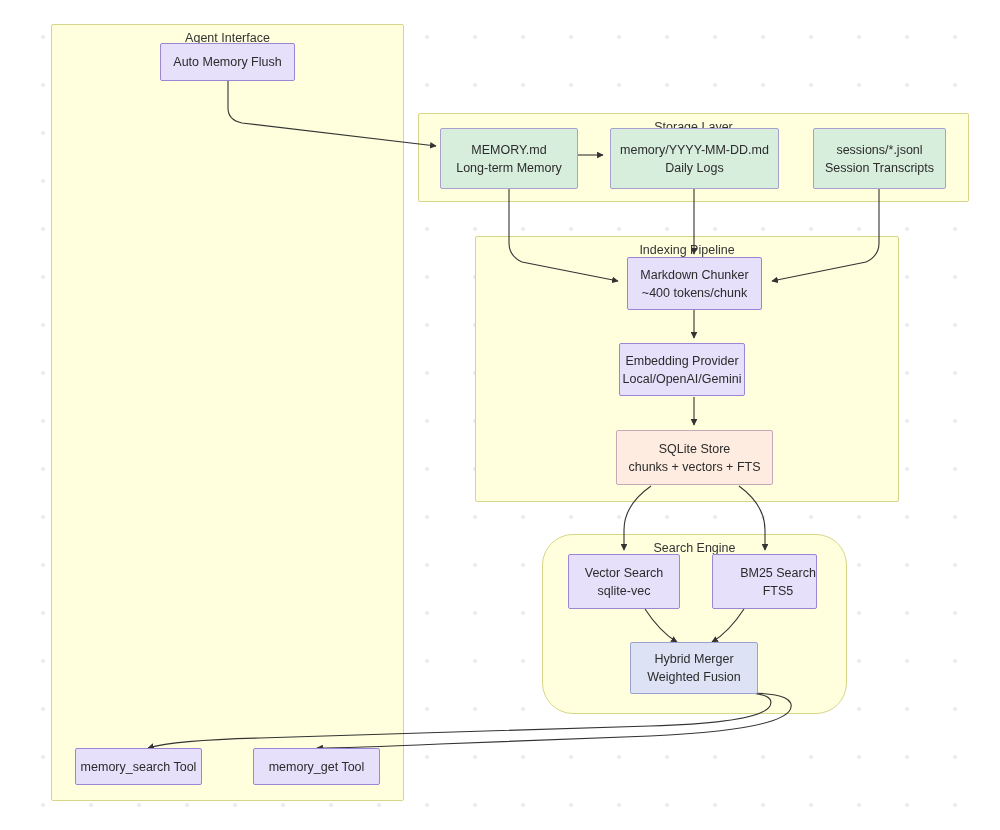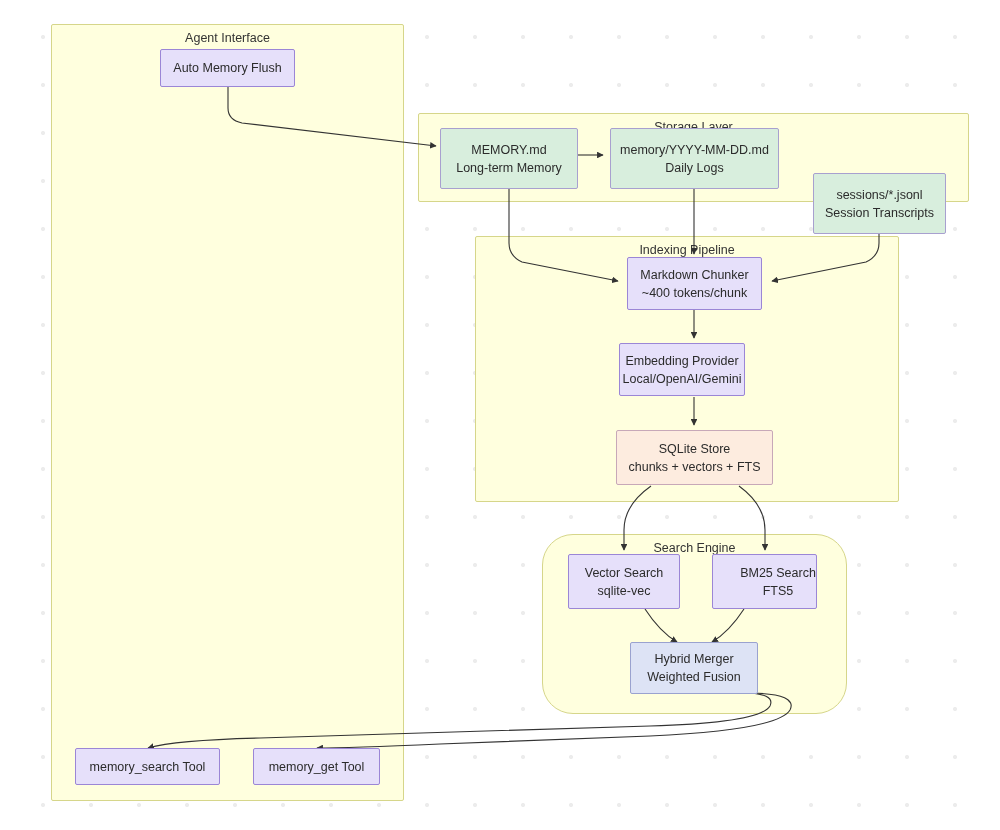--- a/index.html
+++ b/index.html
@@ -118,35 +118,35 @@
       <path d="M 645,609 Q 660,632 677,642"></path>
 
       <path d="M 744,609 Q 729,632 712,642"></path>
 
       <path d="M 694,693 L 742,693 Q 776,693 770,706 Q 760,723 650,726 L 260,738 Q 176,740 148,748"></path>
 
       <path d="M 694,693 L 752,693 Q 798,694 790,710 Q 778,730 650,736 L 440,744 Q 348,748 317,748"></path>
     </g>
   </svg>
 
-  <div class="node fill-lav" style="left:160px; top:43px; width:135px; height:38px;margin-top:6px;">
+  <div class="node fill-lav" style="left:160px; top:43px; width:135px; height:38px;">
     <span class="ln">Auto Memory Flush</span>
   </div>
 
   <div class="node fill-green" style="left:440px; top:128px; width:138px; height:61px;">
     <span class="ln">MEMORY.md</span>
     <span class="ln">Long-term Memory</span>
   </div>
 
   <div class="node fill-green" style="left:610px; top:128px; width:169px; height:61px;">
     <span class="ln">memory/YYYY-MM-DD.md</span>
     <span class="ln">Daily Logs</span>
   </div>
 
-  <div class="node fill-green" style="left:813px; top:128px; width:133px; height:61px;margin-top:45px;">
+  <div class="node fill-green" style="left:813px; top:128px; width:133px; height:61px;">
     <span class="ln">sessions/*.jsonl</span>
     <span class="ln">Session Transcripts</span>
   </div>
 
   <div class="node fill-lav" style="left:627px; top:257px; width:135px; height:53px;">
     <span class="ln">Markdown Chunker</span>
     <span class="ln">~400 tokens/chunk</span>
   </div>
 
   <div class="node fill-lav" style="left:619px; top:343px; width:126px; height:53px;">
@@ -167,21 +167,21 @@
   <div class="node fill-lav" style="left:712px; top:554px; width:105px; height:55px;padding-left:33px;">
     <span class="ln">BM25 Search</span>
     <span class="ln">FTS5</span>
   </div>
 
   <div class="node fill-blue" style="left:630px; top:642px; width:128px; height:52px;">
     <span class="ln">Hybrid Merger</span>
     <span class="ln">Weighted Fusion</span>
   </div>
 
-  <div class="node fill-lav" style="left:75px; top:748px; width:145px; height:37px;">
+  <div class="node fill-lav" style="left:75px; top:748px; width:127px; height:37px;">
     <span class="ln">memory_search Tool</span>
   </div>
 
   <div class="node fill-lav" style="left:253px; top:748px; width:127px; height:37px;">
     <span class="ln">memory_get Tool</span>
   </div>
 
 </div>
 
 </body></html>

